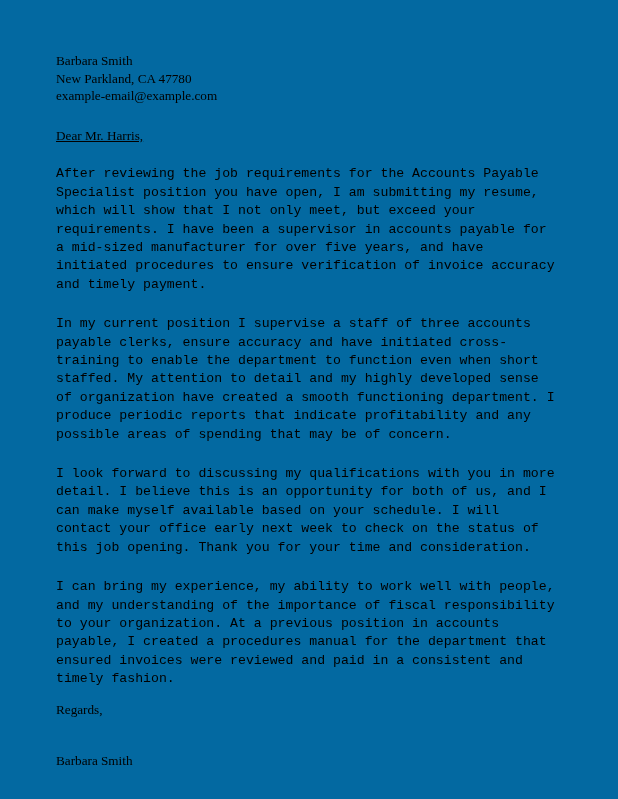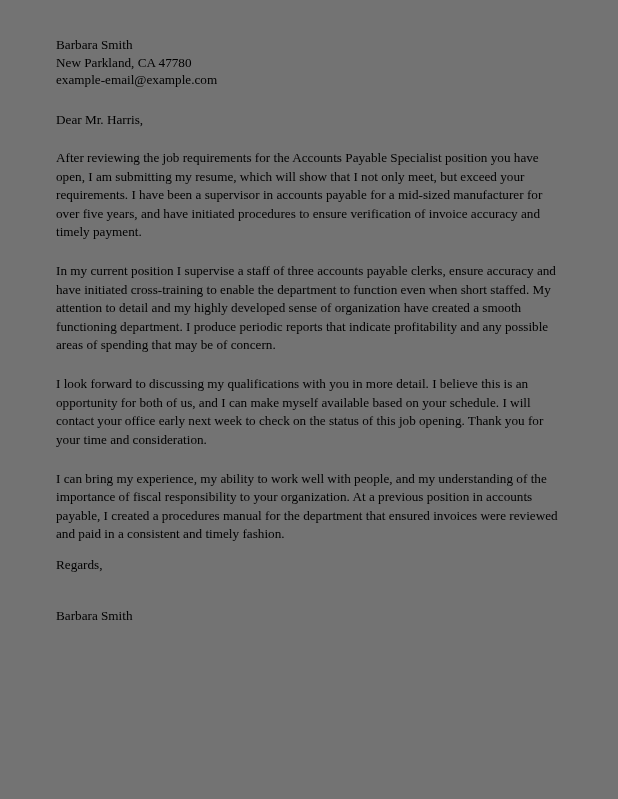--- a/index.html
+++ b/index.html
@@ -10,41 +10,43 @@
     width: 618px;
     height: 799px;
     background: #ffffff;
     font-family: "Liberation Serif", serif;
     color: #000000;
   }
   .page {
     position: relative;
     width: 618px;
     height: 799px;
-    background: #737373;
+    background: #0369a1;
     box-sizing: border-box;
-    padding: 36px 58px 0 56px;
+    padding: 52px 58px 0 56px;
   }
   .sender-block {
     font-size: 13.2px;
     line-height: 17.6px;
   }
   .sender-block div {
     white-space: pre;
   }
   .salutation {
     font-size: 13.2px;
     line-height: 17.6px;
     margin-top: 22px;
+    text-decoration: underline;
   }
   .body-para {
     font-size: 13.2px;
     line-height: 18.4px;
     margin-top: 21px;
     text-align: left;
+    font-family: Liberation Mono, monospace;
   }
   .closing {
     font-size: 13.2px;
     line-height: 17.6px;
     margin-top: 12px;
   }
   .signature {
     font-size: 13.2px;
     line-height: 17.6px;
     margin-top: 34px;

